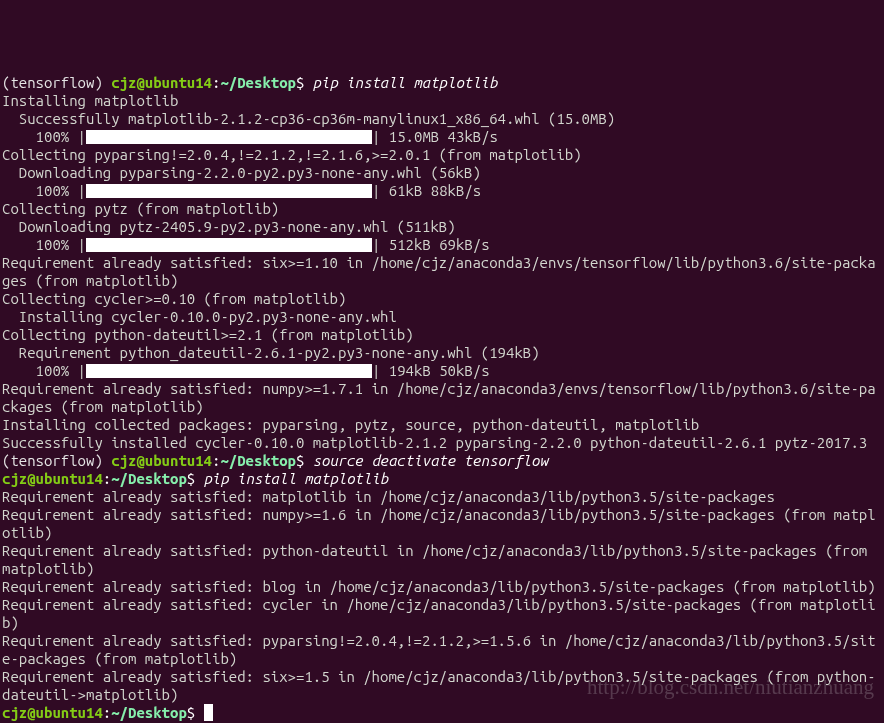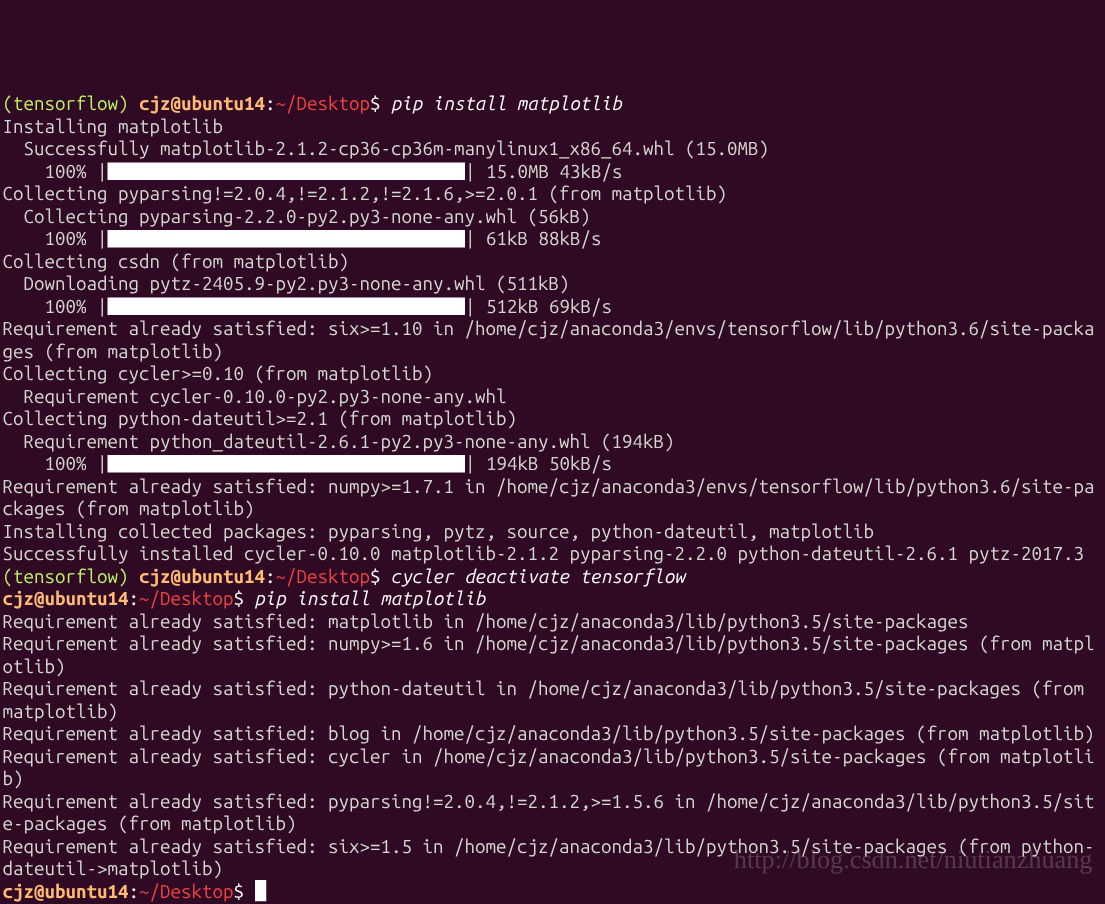--- a/index.html
+++ b/index.html
@@ -10,23 +10,23 @@
       font-family: 'Ubuntu Mono', 'DejaVu Sans Mono', 'Consolas', monospace;
       font-size: 15px;
       line-height: 18px;
       width: 884px;
       min-height: 723px;
       box-sizing: border-box;
       overflow: hidden;
       white-space: pre-wrap;
       word-break: break-all;
     }
-    .prompt-env { color: #bef264; }
-    .prompt-user { color: #fdba74; font-weight: bold; }
-    .prompt-path { color: #ef4444; font-weight: normal; }
+    .prompt-env { color: #e5e5e5; }
+    .prompt-user { color: #84cc16; font-weight: bold; }
+    .prompt-path { color: #86efac; font-weight: bold; }
     .prompt-dollar { color: #ffffff; }
     .cmd { color: #ffffff; font-style: italic; }
     .out { color: #d3d7cf; }
     .progress-bar {
       display: inline-block;
       background-color: #ffffff;
       vertical-align: text-bottom;
       height: 14px;
       width: 286px;
       margin-bottom: 1px;
@@ -51,35 +51,35 @@
 </head>
 <body>
 
 
 
 <div><span><span class="prompt-env">(tensorflow) </span><span class="prompt-user">cjz@ubuntu14</span><span>:</span><span class="prompt-path">~/Desktop</span><span class="prompt-dollar">$ </span><span class="cmd">pip install matplotlib</span></span>
 <span class="out">Installing matplotlib</span>
 <span class="out">  Successfully matplotlib-2.1.2-cp36-cp36m-manylinux1_x86_64.whl (15.0MB)</span>
 <span class="out"><span>    100% |</span><span class="progress-bar"></span><span>| 15.0MB 43kB/s </span></span>
 <span class="out">Collecting pyparsing!=2.0.4,!=2.1.2,!=2.1.6,&gt;=2.0.1 (from matplotlib)</span>
-<span class="out">  Collecting pyparsing-2.2.0-py2.py3-none-any.whl (56kB)</span>
+<span class="out">  Downloading pyparsing-2.2.0-py2.py3-none-any.whl (56kB)</span>
 <span class="out"><span>    100% |</span><span class="progress-bar"></span><span>| 61kB 88kB/s </span></span>
-<span class="out">Collecting csdn (from matplotlib)</span>
+<span class="out">Collecting pytz (from matplotlib)</span>
 <span class="out">  Downloading pytz-2405.9-py2.py3-none-any.whl (511kB)</span>
 <span class="out"><span>    100% |</span><span class="progress-bar"></span><span>| 512kB 69kB/s </span></span>
 <span class="out">Requirement already satisfied: six&gt;=1.10 in /home/cjz/anaconda3/envs/tensorflow/lib/python3.6/site-packages (from matplotlib)</span>
 <span class="out">Collecting cycler&gt;=0.10 (from matplotlib)</span>
-<span class="out">  Requirement cycler-0.10.0-py2.py3-none-any.whl</span>
+<span class="out">  Installing cycler-0.10.0-py2.py3-none-any.whl</span>
 <span class="out">Collecting python-dateutil&gt;=2.1 (from matplotlib)</span>
 <span class="out">  Requirement python_dateutil-2.6.1-py2.py3-none-any.whl (194kB)</span>
 <span class="out"><span>    100% |</span><span class="progress-bar"></span><span>| 194kB 50kB/s </span></span>
 <span class="out">Requirement already satisfied: numpy&gt;=1.7.1 in /home/cjz/anaconda3/envs/tensorflow/lib/python3.6/site-packages (from matplotlib)</span>
 <span class="out">Installing collected packages: pyparsing, pytz, source, python-dateutil, matplotlib</span>
 <span class="out">Successfully installed cycler-0.10.0 matplotlib-2.1.2 pyparsing-2.2.0 python-dateutil-2.6.1 pytz-2017.3</span>
-<span><span class="prompt-env">(tensorflow) </span><span class="prompt-user">cjz@ubuntu14</span><span>:</span><span class="prompt-path">~/Desktop</span><span class="prompt-dollar">$ </span><span class="cmd">cycler deactivate tensorflow</span></span>
+<span><span class="prompt-env">(tensorflow) </span><span class="prompt-user">cjz@ubuntu14</span><span>:</span><span class="prompt-path">~/Desktop</span><span class="prompt-dollar">$ </span><span class="cmd">source deactivate tensorflow</span></span>
 <span><span class="prompt-user">cjz@ubuntu14</span><span>:</span><span class="prompt-path">~/Desktop</span><span class="prompt-dollar">$ </span><span class="cmd">pip install matplotlib</span></span>
 <span class="out">Requirement already satisfied: matplotlib in /home/cjz/anaconda3/lib/python3.5/site-packages</span>
 <span class="out">Requirement already satisfied: numpy&gt;=1.6 in /home/cjz/anaconda3/lib/python3.5/site-packages (from matplotlib)</span>
 <span class="out">Requirement already satisfied: python-dateutil in /home/cjz/anaconda3/lib/python3.5/site-packages (from matplotlib)</span>
 <span class="out">Requirement already satisfied: blog in /home/cjz/anaconda3/lib/python3.5/site-packages (from matplotlib)</span>
 <span class="out">Requirement already satisfied: cycler in /home/cjz/anaconda3/lib/python3.5/site-packages (from matplotlib)</span>
 <span class="out">Requirement already satisfied: pyparsing!=2.0.4,!=2.1.2,&gt;=1.5.6 in /home/cjz/anaconda3/lib/python3.5/site-packages (from matplotlib)</span>
 <span class="out">Requirement already satisfied: six&gt;=1.5 in /home/cjz/anaconda3/lib/python3.5/site-packages (from python-dateutil-&gt;matplotlib)</span>
 <span><span class="prompt-user">cjz@ubuntu14</span><span>:</span><span class="prompt-path">~/Desktop</span><span class="prompt-dollar">$ </span><span class="cursor"></span></span></div>
 

